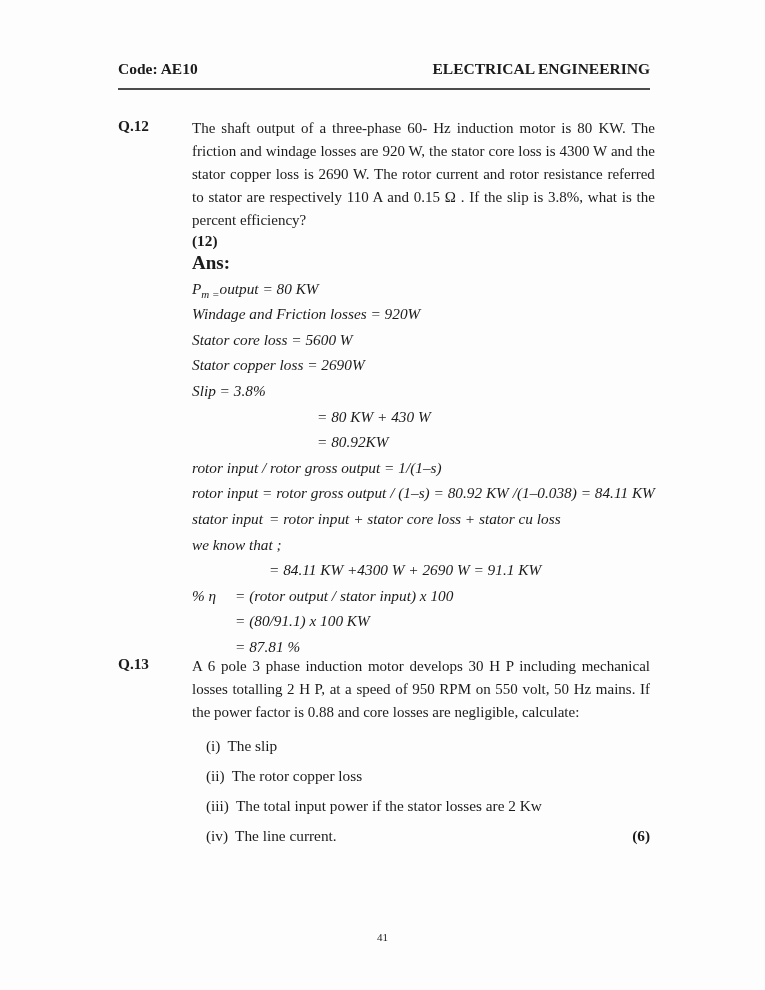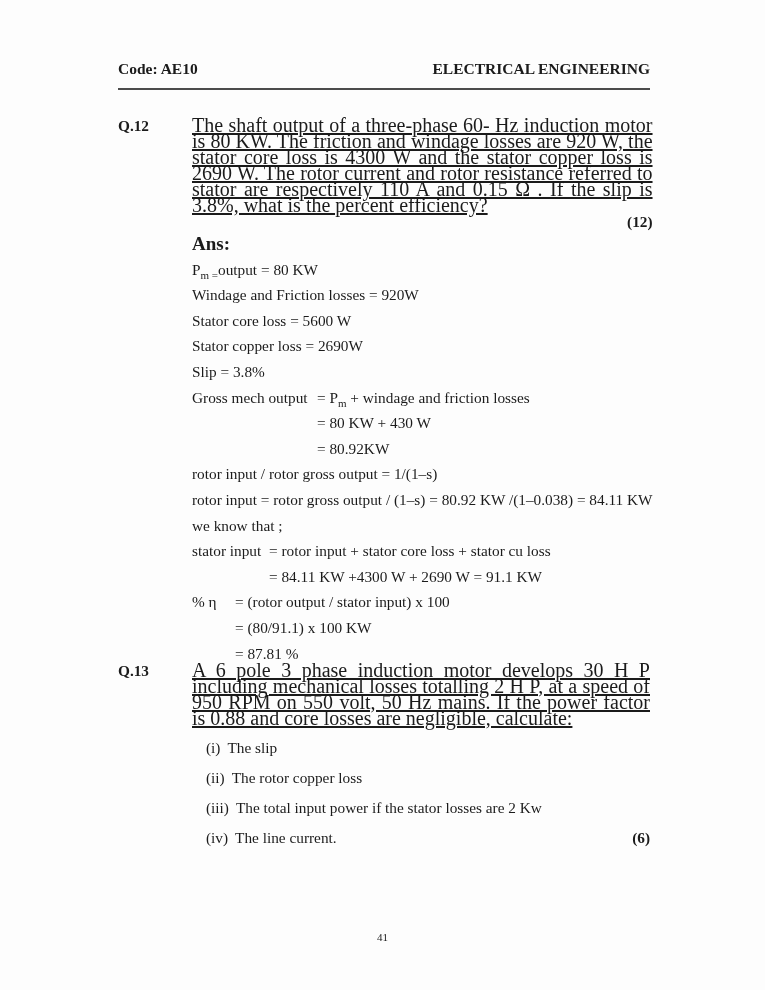--- a/index.html
+++ b/index.html
@@ -35,41 +35,41 @@
     width: 42px;
     flex-shrink: 0;
     font-weight: bold;
     font-size: 15.3px;
     line-height: 17.6px;
   }
   .q-body { width: 473px; }
   .q-text {
     margin: 0;
     text-align: justify;
-    font-size: 20px;
-    line-height: 16px;
-    text-decoration: underline;
+    font-size: 15px;
+    line-height: 23px;
   }
   .marks-line {
-    text-align: right;
+    text-align: left;
     font-weight: bold;
     font-size: 15.3px;
     line-height: 17px;
   }
   .ans-label {
     font-weight: bold;
     font-size: 19px;
     line-height: 16px;
     margin-top: 6px;
   }
   .ans-line {
     font-size: 15.3px;
     line-height: 16px;
     margin-top: 9.6px;
     white-space: nowrap;
+    font-style: italic;
   }
   .eq-row { display: flex; }
   .eq-label { flex-shrink: 0; }
   .w-gross { width: 125px; }
   .w-stator { width: 77px; }
   .w-eta { width: 43px; }
   .ind-gross { padding-left: 125px; }
   .ind-stator { padding-left: 77px; }
   .ind-eta { padding-left: 43px; }
   .sub {
@@ -114,35 +114,31 @@
 
       <div class="ans-label">Ans:</div>
 
       <div class="ans-line"><span>P</span><span class="sub">m =</span><span>output = 80 KW</span></div>
 
       <div class="ans-line">Windage and Friction losses = 920W</div>
       <div class="ans-line">Stator core loss = 5600 W</div>
       <div class="ans-line">Stator copper loss = 2690W</div>
       <div class="ans-line">Slip = 3.8%</div>
 
-      <div class="ans-line eq-row">
-        <span class="eq-label w-gross">Gross mech output</span>
-        <span><span>= P</span><span class="sub">m</span><span> + windage and friction losses</span></span>
-      </div>
       <div class="ans-line ind-gross">= 80 KW + 430 W</div>
       <div class="ans-line ind-gross">= 80.92KW</div>
 
       <div class="ans-line">rotor input / rotor gross output = 1/(1–s)</div>
       <div class="ans-line">rotor input = rotor gross output / (1–s) = 80.92 KW /(1–0.038) = 84.11 KW</div>
-      <div class="ans-line">we know that ;</div>
-
       <div class="ans-line eq-row">
         <span class="eq-label w-stator">stator input</span>
         <span>= rotor input + stator core loss + stator cu loss</span>
       </div>
+
+      <div class="ans-line">we know that ;</div>
       <div class="ans-line ind-stator">= 84.11 KW +4300 W + 2690 W = 91.1 KW</div>
 
       <div class="ans-line eq-row">
         <span class="eq-label w-eta">% η</span>
         <span>= (rotor output / stator input) x 100</span>
       </div>
       <div class="ans-line ind-eta">= (80/91.1) x 100 KW</div>
       <div class="ans-line ind-eta">= 87.81 %</div>
     </div>
   </div>

